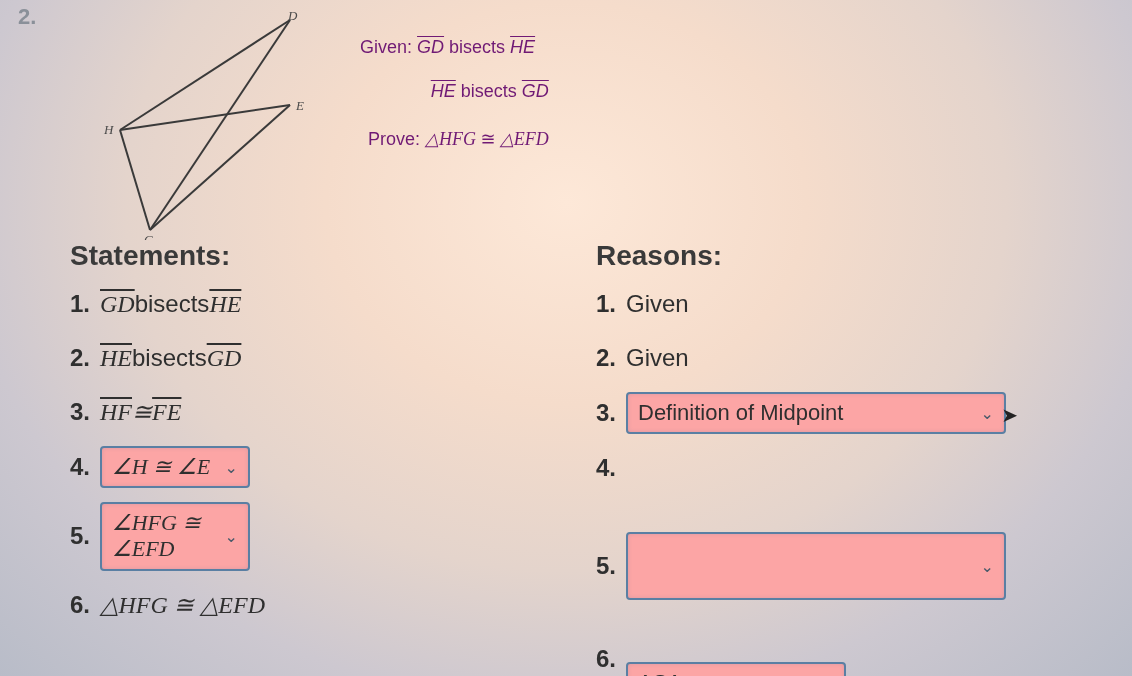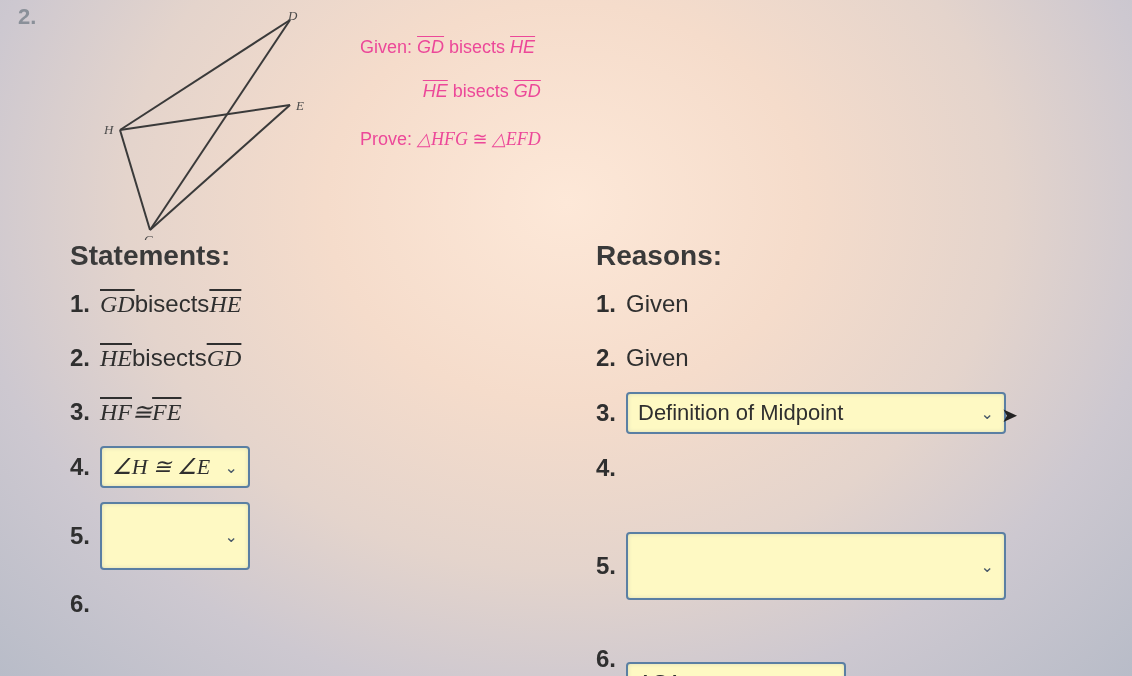--- a/index.html
+++ b/index.html
@@ -26,21 +26,21 @@
     align-items: flex-start;
   }
   .diagram {
     width: 260px;
     height: 230px;
     flex-shrink: 0;
   }
   .given-prove {
     padding: 20px 0 0 40px;
     font-size: 18px;
-    color: #ec4899;
+    color: #701a75;
     line-height: 1.9;
   }
   .given-prove .segline {
     text-decoration: overline;
     font-style: italic;
   }
   .given-prove .gp-row { margin-bottom: 10px; }
   .cong { font-family: serif; }
   .columns {
     display: flex;
@@ -61,21 +61,21 @@
     align-items: center;
     font-size: 24px;
     color: #2f2f2f;
     margin-bottom: 14px;
     min-height: 40px;
   }
   .row .num { width: 30px; flex-shrink:0; font-weight:600;}
   .math { font-family: "Cambria Math", "Times New Roman", serif; font-style: italic; }
   .overline { text-decoration: overline; }
   .select-box {
-    background: #fef9c3;
+    background: #fca5a5;
     border: 2px solid #5a7fa3;
     border-radius: 4px;
     padding: 6px 34px 6px 10px;
     font-size: 22px;
     color: #2f2f2f;
     position: relative;
     min-width: 150px;
     display: inline-flex;
     align-items: center;
     box-shadow: inset 0 0 4px rgba(80,110,150,.2);
@@ -120,21 +120,21 @@
   </svg>
 
   <div class="given-prove">
     <div class="gp-row">
       <span>Given:</span>
       <span class="segline">GD</span><span> bisects </span><span class="segline">HE</span>
     </div>
     <div class="gp-row" style="padding-left:56px;text-align:right;">
       <span class="segline">HE</span><span> bisects </span><span class="segline">GD</span>
     </div>
-    <div class="gp-row" style="margin-top:14px;">
+    <div class="gp-row" style="margin-top:14px;margin-left:8px;">
       <span>Prove:</span>
       <span class="math">△HFG</span><span class="cong"> ≅ </span><span class="math">△EFD</span>
     </div>
   </div>
 </div>
 
 <div class="columns">
   <div class="col">
     <div class="col-head">Statements:</div>
 
@@ -159,25 +159,30 @@
     <div class="row" style="margin-top:10px;">
       <span class="num">4.</span>
       <div class="select-box">
         <span class="math">∠H ≅ ∠E</span>
         <span class="chev">⌄</span>
       </div>
     </div>
     <div class="row" style="margin-top:10px;">
       <span class="num">5.</span>
       <div class="select-box tall">
+        <span class="math" style="line-height:1.2;">
+          <span>∠HFG ≅</span><br>
+          <span>∠EFD</span>
+        </span>
         <span class="chev">⌄</span>
       </div>
     </div>
     <div class="row" style="margin-top:14px;">
       <span class="num">6.</span>
+      <span class="math">△HFG ≅ △EFD</span>
     </div>
   </div>
 
   <div class="col">
     <div class="col-head">Reasons:</div>
 
     <div class="row">
       <span class="num">1.</span>
       <span>Given</span>
     </div>

